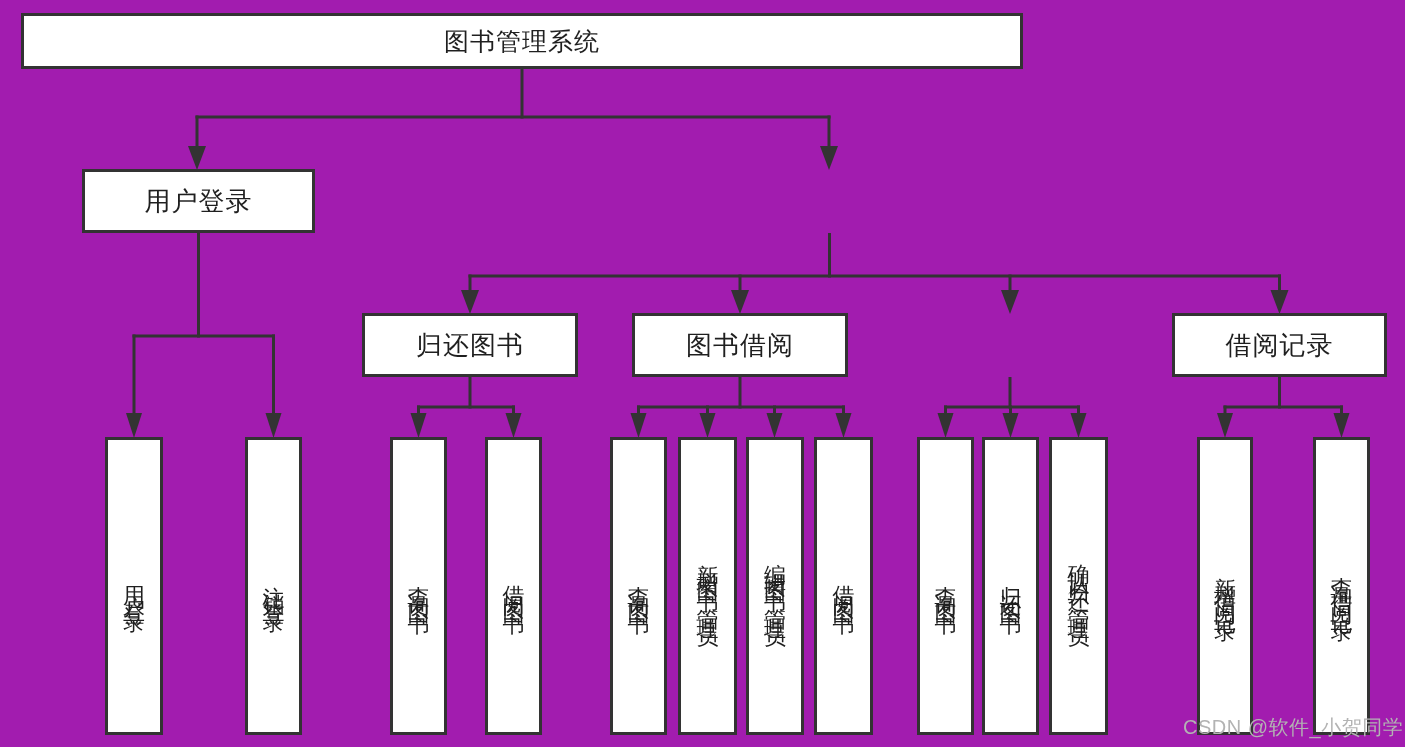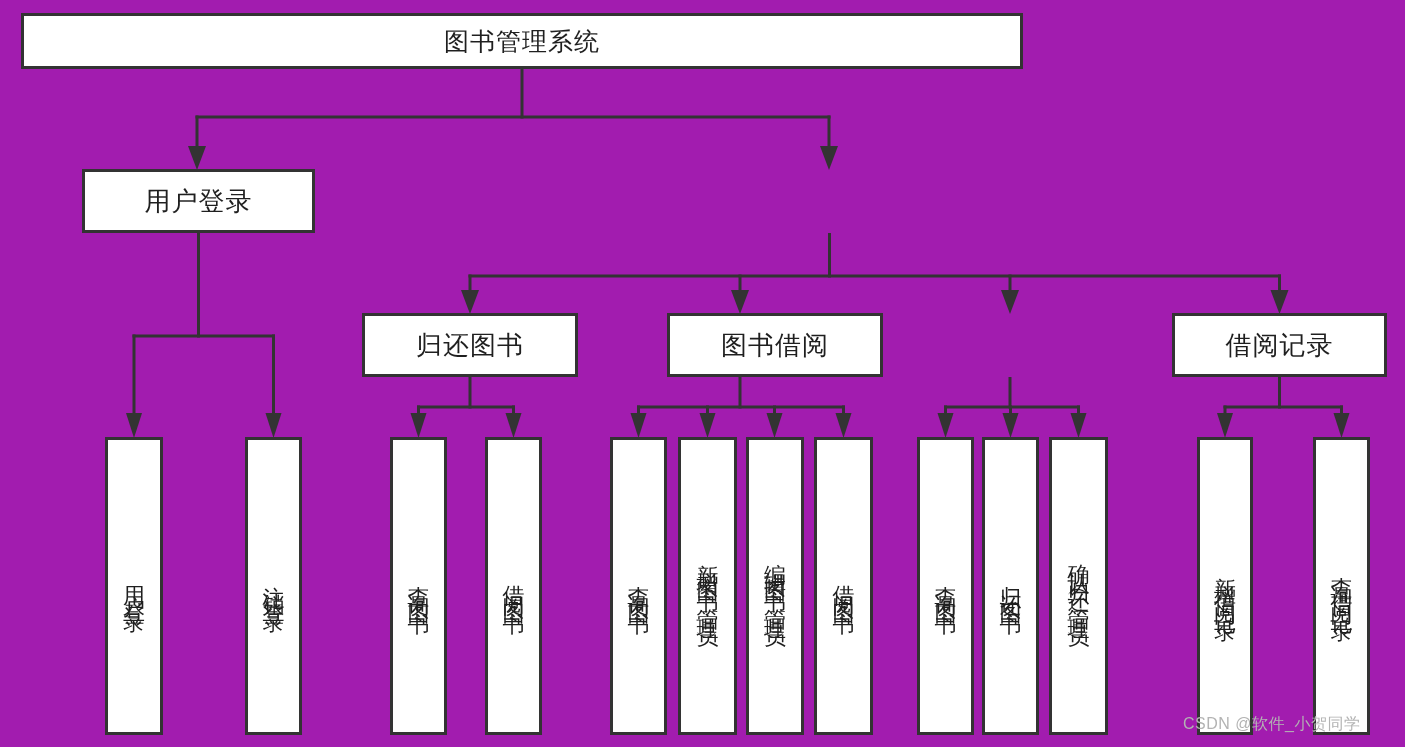--- a/index.html
+++ b/index.html
@@ -27,21 +27,21 @@
   .v-node {
     writing-mode:vertical-rl;
     text-orientation:upright;
     font-size:22px;
     letter-spacing:9px;
     line-height:1;
   }
   .watermark {
     position:absolute;
     left:1183px; top:714px;
-    font-size:16px;
+    font-size:20px;
     letter-spacing:0.5px;
     color:#b3b3b3;
     white-space:nowrap;
     z-index:5;
   }
   svg path { stroke:#333333; stroke-width:3; fill:none; }
   svg polygon { fill:#333333; stroke:none; }
 </style>
 </head>
 <body>
@@ -108,21 +108,21 @@
     <polygon points="1217,413 1233,413 1225,438"></polygon>
     <path d="M1341.5,405.5 V420"></path>
     <polygon points="1333.5,413 1349.5,413 1341.5,438"></polygon>
   </svg>
 
   <div class="node h-node root-node" style="left:21px; top:13px; width:1002px; height:56px;">图书管理系统</div>
 
   <div class="node h-node" style="left:82px; top:169px; width:233px; height:64px;">用户登录</div>
 
   <div class="node h-node" style="left:362px; top:313px; width:216px; height:64px;">归还图书</div>
-  <div class="node h-node" style="left:632px; top:313px; width:216px; height:64px;margin-left:35px;">图书借阅</div>
+  <div class="node h-node" style="left:632px; top:313px; width:216px; height:64px;">图书借阅</div>
   <div class="node h-node" style="left:1172px; top:313px; width:215px; height:64px;">借阅记录</div>
 
   <div class="node v-node" style="left:105px; top:437px; width:58px; height:298px;">用户登录</div>
   <div class="node v-node" style="left:245px; top:437px; width:57px; height:298px;">注销登录</div>
 
   <div class="node v-node" style="left:390px; top:437px; width:57px; height:298px;">查询图书</div>
   <div class="node v-node" style="left:485px; top:437px; width:57px; height:298px;">借阅图书</div>
 
   <div class="node v-node" style="left:610px; top:437px; width:57px; height:298px;">查询图书</div>
   <div class="node v-node" style="left:678px; top:437px; width:59px; height:298px;">新增图书（管理员）</div>

